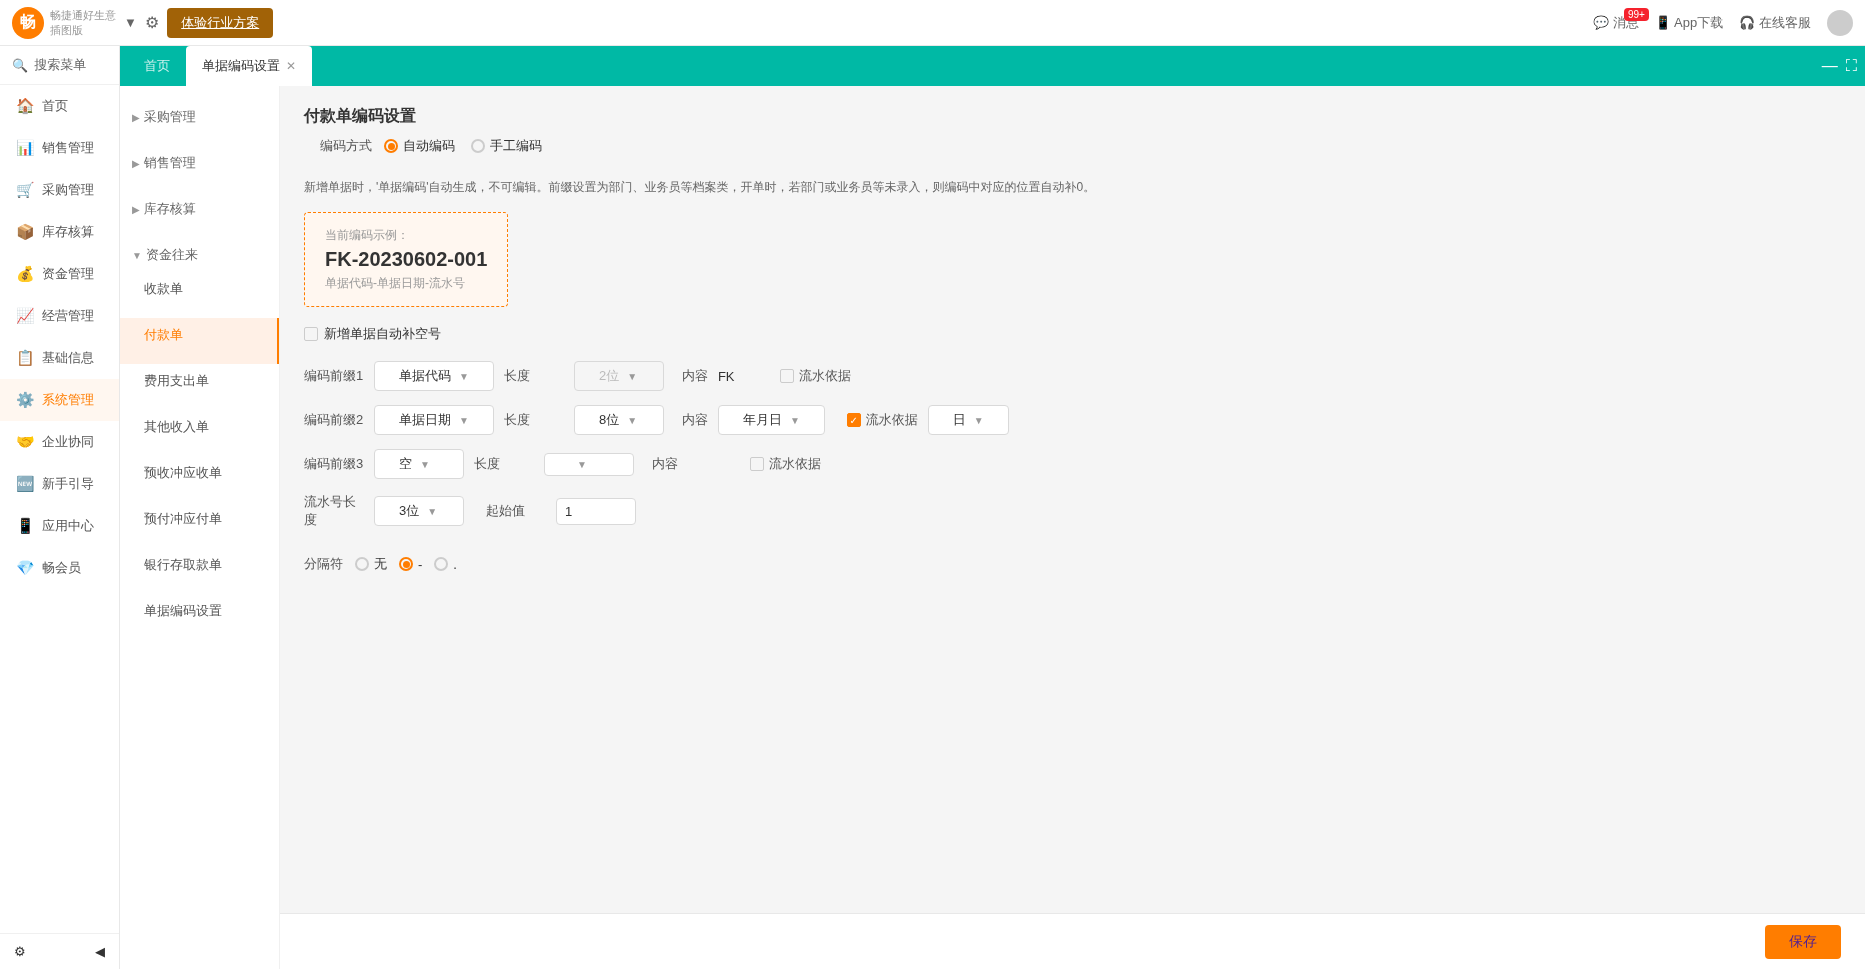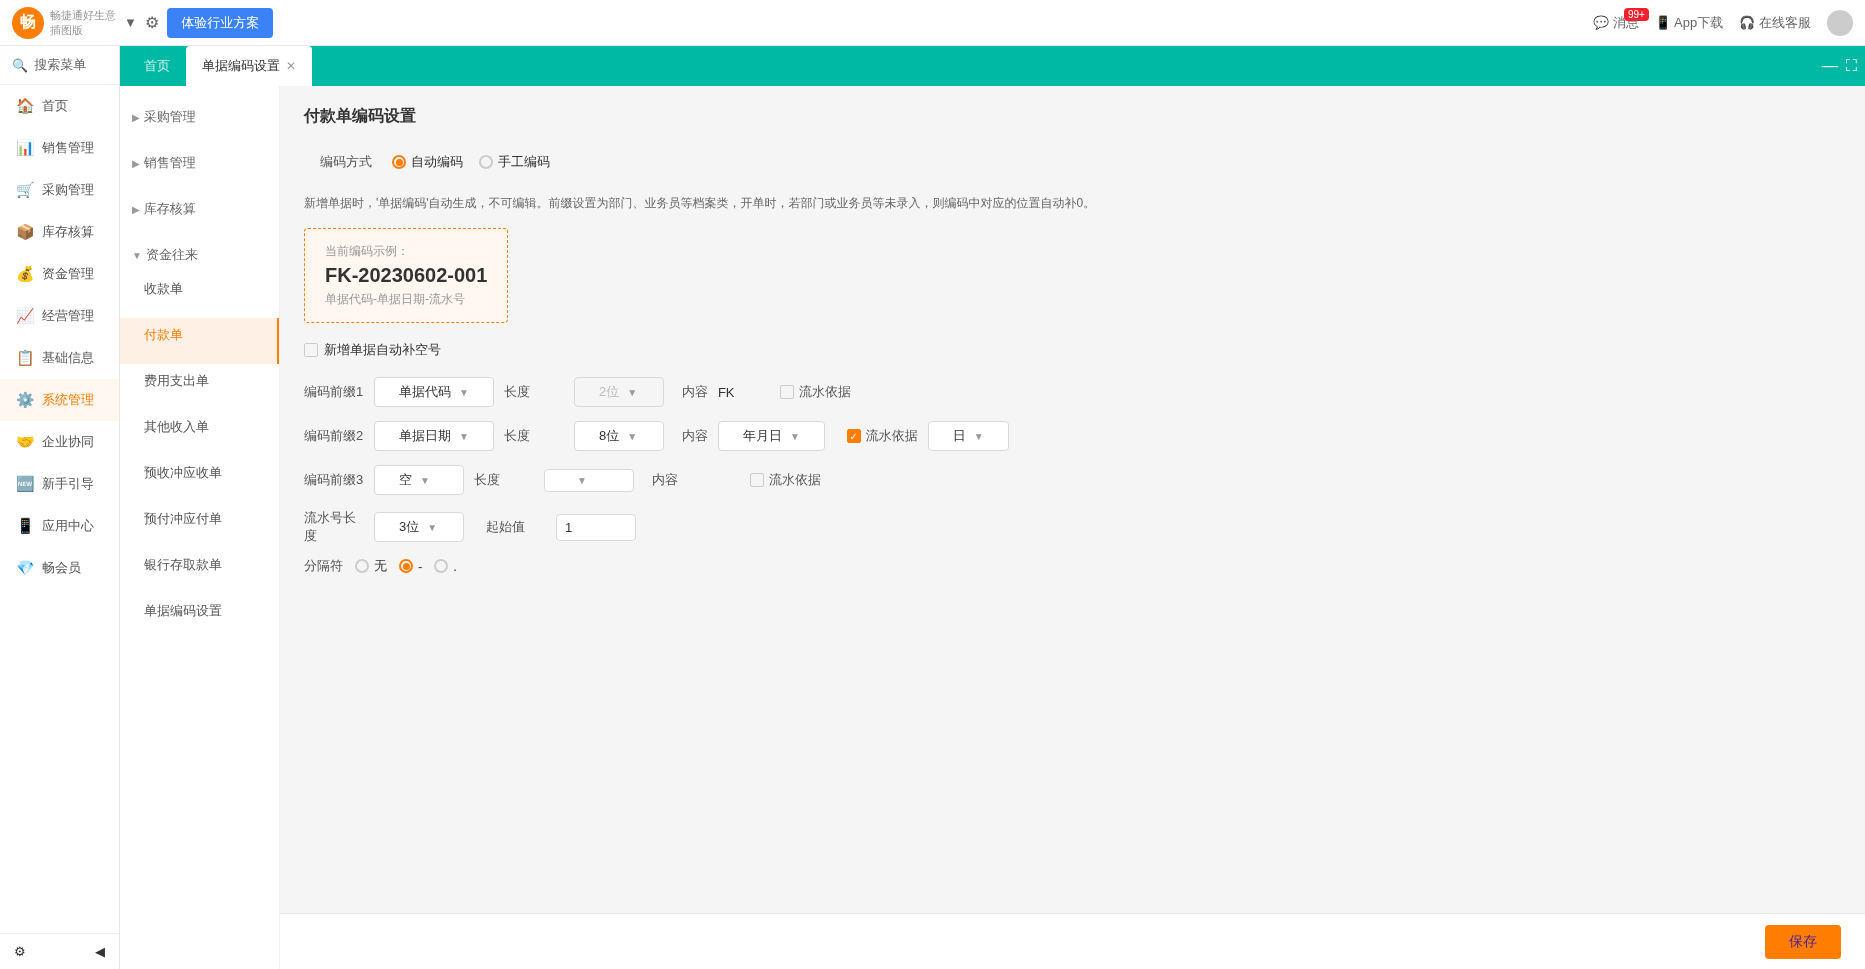--- a/index.html
+++ b/index.html
@@ -16,21 +16,21 @@
       justify-content: space-between;
       position: fixed; top: 0; left: 0; right: 0; z-index: 100;
     }
     .topbar-left { display: flex; align-items: center; gap: 8px; }
     .topbar-logo { display: flex; align-items: center; gap: 6px; }
     .logo-icon { width: 32px; height: 32px; background: #ff7d00; border-radius: 50%; display: flex; align-items: center; justify-content: center; color: #fff; font-size: 16px; font-weight: bold; }
     .logo-text { color: #ff7d00; font-size: 13px; line-height: 1.3; }
     .logo-text span { display: block; font-size: 11px; color: #999; }
     .nav-dropdown { display: flex; align-items: center; gap: 4px; cursor: pointer; color: #666; font-size: 13px; }
     .settings-icon { color: #666; cursor: pointer; font-size: 16px; }
-    .industry-btn { background: #3b82f6; color: #fff; border: none; border-radius: 4px; padding: 6px 14px; cursor: pointer; font-size: 13px; }
+    .industry-btn { background: #a16207; color: #fff; border: none; border-radius: 4px; padding: 6px 14px; cursor: pointer; font-size: 13px; text-decoration: underline; }
     .topbar-right { display: flex; align-items: center; gap: 16px; color: #666; font-size: 13px; }
     .msg-badge { position: relative; cursor: pointer; }
     .badge { background: #f5222d; color: #fff; font-size: 10px; border-radius: 4px; padding: 1px 4px; position: absolute; top: -6px; right: -10px; }
     .user-area { display: flex; align-items: center; gap: 4px; cursor: pointer; }
     .avatar { width: 26px; height: 26px; background: #ccc; border-radius: 50%; }
 
     
     .sidebar {
       position: fixed; top: 46px; left: 0; bottom: 0; width: 120px;
       background: #fff; border-right: 1px solid #e8e8e8; overflow-y: auto;
@@ -56,24 +56,24 @@
     .layout { display: flex; height: 100%; }
     .submenu { width: 160px; background: #fff; border-right: 1px solid #f0f0f0; padding-top: 8px; flex-shrink: 0; }
     .submenu-group { padding: 6px 0; }
     .submenu-group-title { display: flex; align-items: center; gap: 4px; padding: 8px 12px; font-size: 13px; color: #666; cursor: pointer; }
     .arrow { font-size: 10px; color: #999; }
     .submenu-item { padding: 8px 12px 20px 24px; font-size: 13px; color: #555; cursor: pointer; }
     .submenu-item.active { color: #ff7d00; background: #fff0e6; border-right: 2px solid #ff7d00; }
 
     
     .form-area { flex: 1; padding: 20px 24px; }
-    .form-title { font-size: 16px; font-weight: bold; color: #333; margin-bottom: 16px; }
-
-    
-    .encode-method { background: #f5f5f5; padding: 10px 16px; display: flex; align-items: center; gap: 20px; margin-bottom: 14px; border-radius: 2px; }
+    .form-title { font-size: 16px; font-weight: bold; color: #333; margin-bottom: 0; }
+
+    
+    .encode-method { background: #f5f5f5; padding: 10px 16px; display: flex; align-items: center; gap: 12px; margin-bottom: 14px; border-radius: 2px; }
     .encode-label { font-size: 13px; color: #555; }
     .radio-group { display: flex; align-items: center; gap: 16px; }
     .radio-item { display: flex; align-items: center; gap: 5px; cursor: pointer; font-size: 13px; }
     .radio-circle { width: 14px; height: 14px; border-radius: 50%; border: 2px solid #ccc; display: flex; align-items: center; justify-content: center; }
     .radio-circle.checked { border-color: #ff7d00; }
     .radio-circle.checked::after { content: ''; width: 7px; height: 7px; background: #ff7d00; border-radius: 50%; display: block; }
 
     
     .info-text { font-size: 12px; color: #666; margin-bottom: 16px; }
 
@@ -93,21 +93,21 @@
     .select-box { display: flex; align-items: center; border: 1px solid #d9d9d9; border-radius: 4px; padding: 5px 24px; background: #fff; gap: 4px; cursor: pointer; min-width: 90px; font-size: 13px; }
     .select-box .arrow-down { font-size: 10px; color: #999; margin-left: 4px; }
     .input-box { border: 1px solid #d9d9d9; border-radius: 4px; padding: 5px 8px; background: #fff; font-size: 13px; color: #333; min-width: 60px; }
     .content-label { font-size: 13px; color: #555; margin-left: 8px; }
     .content-value { font-size: 13px; color: #333; min-width: 40px; }
     .check-item { display: flex; align-items: center; gap: 5px; font-size: 13px; color: #555; cursor: pointer; margin-left: 12px; }
     .check-box { width: 14px; height: 14px; border: 1px solid #ccc; border-radius: 2px; display: flex; align-items: center; justify-content: center; }
     .check-box.checked { background: #ff7d00; border-color: #ff7d00; color: #fff; font-size: 10px; }
 
     
-    .serial-row { display: flex; align-items: center; gap: 10px; margin-bottom: 12px; }
+    .serial-row { display: flex; align-items: center; gap: 10px; margin-bottom: 26px; }
 
     
     .divider-row { display: flex; align-items: center; gap: 12px; margin-bottom: 18px; }
     .divider-label { font-size: 13px; color: #555; }
 
     
     .bottom-bar { height: 56px; background: #fff; border-top: 1px solid #e8e8e8; display: flex; align-items: center; justify-content: flex-end; padding: 0 24px; }
     .save-btn { background: #ff7d00; color: #4c1d95; border: none; border-radius: 4px; padding: 8px 24px; font-size: 14px; cursor: pointer; }
   </style>
 </head>

